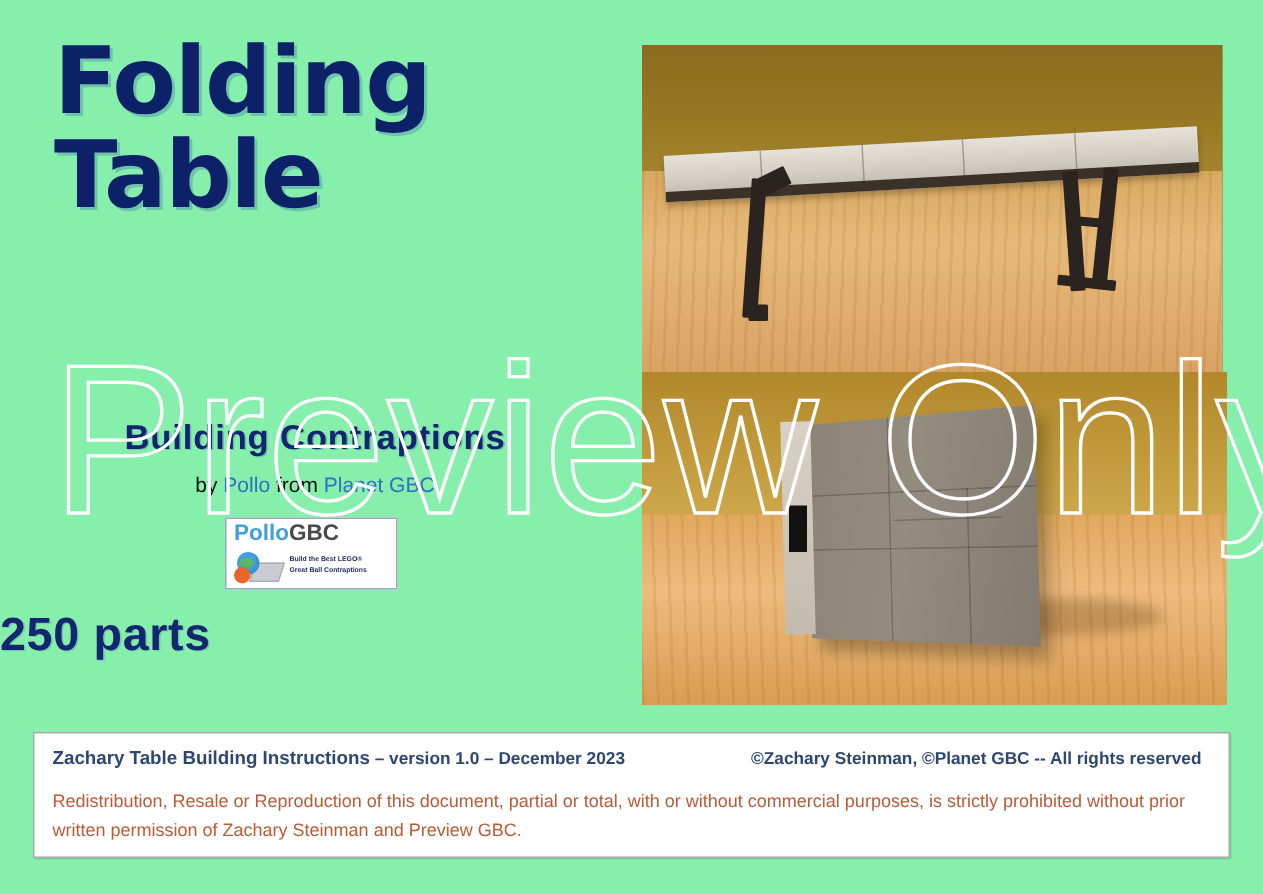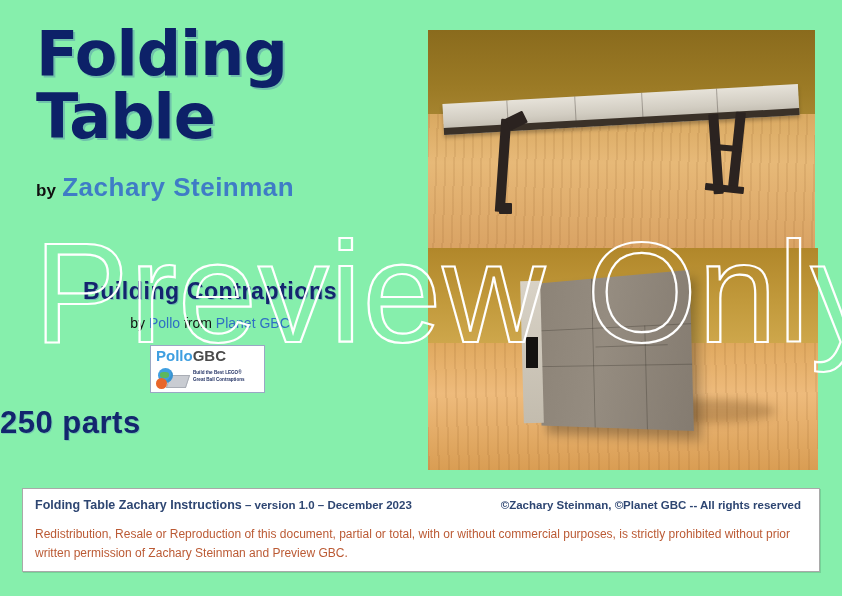--- a/index.html
+++ b/index.html
@@ -319,24 +319,20 @@
   }
 </style>
 </head>
 <body>
 
 <div id="page">
 
   <div class="title-block">
     <h1 class="main-title">Folding
 Table</h1>
-    <div class="byline">
-      <span class="lbl-by">by</span>
-      <span class="author">Zachary Steinman</span>
-    </div>
   </div>
 
   <div class="instr-block">
     <div class="instr-title">Building Contraptions</div>
     <div class="instr-by">
       <span class="lbl-by">by</span>
       <span class="nick">Pollo</span>
       <span class="lbl-from">from</span>
       <span class="brand">Planet GBC</span>
     </div>
@@ -393,20 +389,20 @@
 
   <div class="watermark">
     <svg viewBox="0 0 842 150" xmlns="http://www.w3.org/2000/svg">
       <text class="wm-text" id="wm-text-el" x="18" y="118" stroke="#ffffff">Preview Only</text>
     </svg>
   </div>
 
   <div class="footer">
     <div class="footer-row1">
       <div class="f-doc">
-        <span>Folding Table Zachary Instructions</span><span class="f-ver"> – version 1.0 – December 2023</span>
+        <span>Zachary Table Building Instructions</span><span class="f-ver"> – version 1.0 – December 2023</span>
       </div>
       <div class="f-copy">©Zachary Steinman, ©Planet GBC -- All rights reserved</div>
     </div>
     <div class="footer-note">Redistribution, Resale or Reproduction of this document, partial or total, with or without commercial purposes, is strictly prohibited without prior written permission of Zachary Steinman and Preview GBC.</div>
   </div>
 
 </div>
 
 </body></html>

